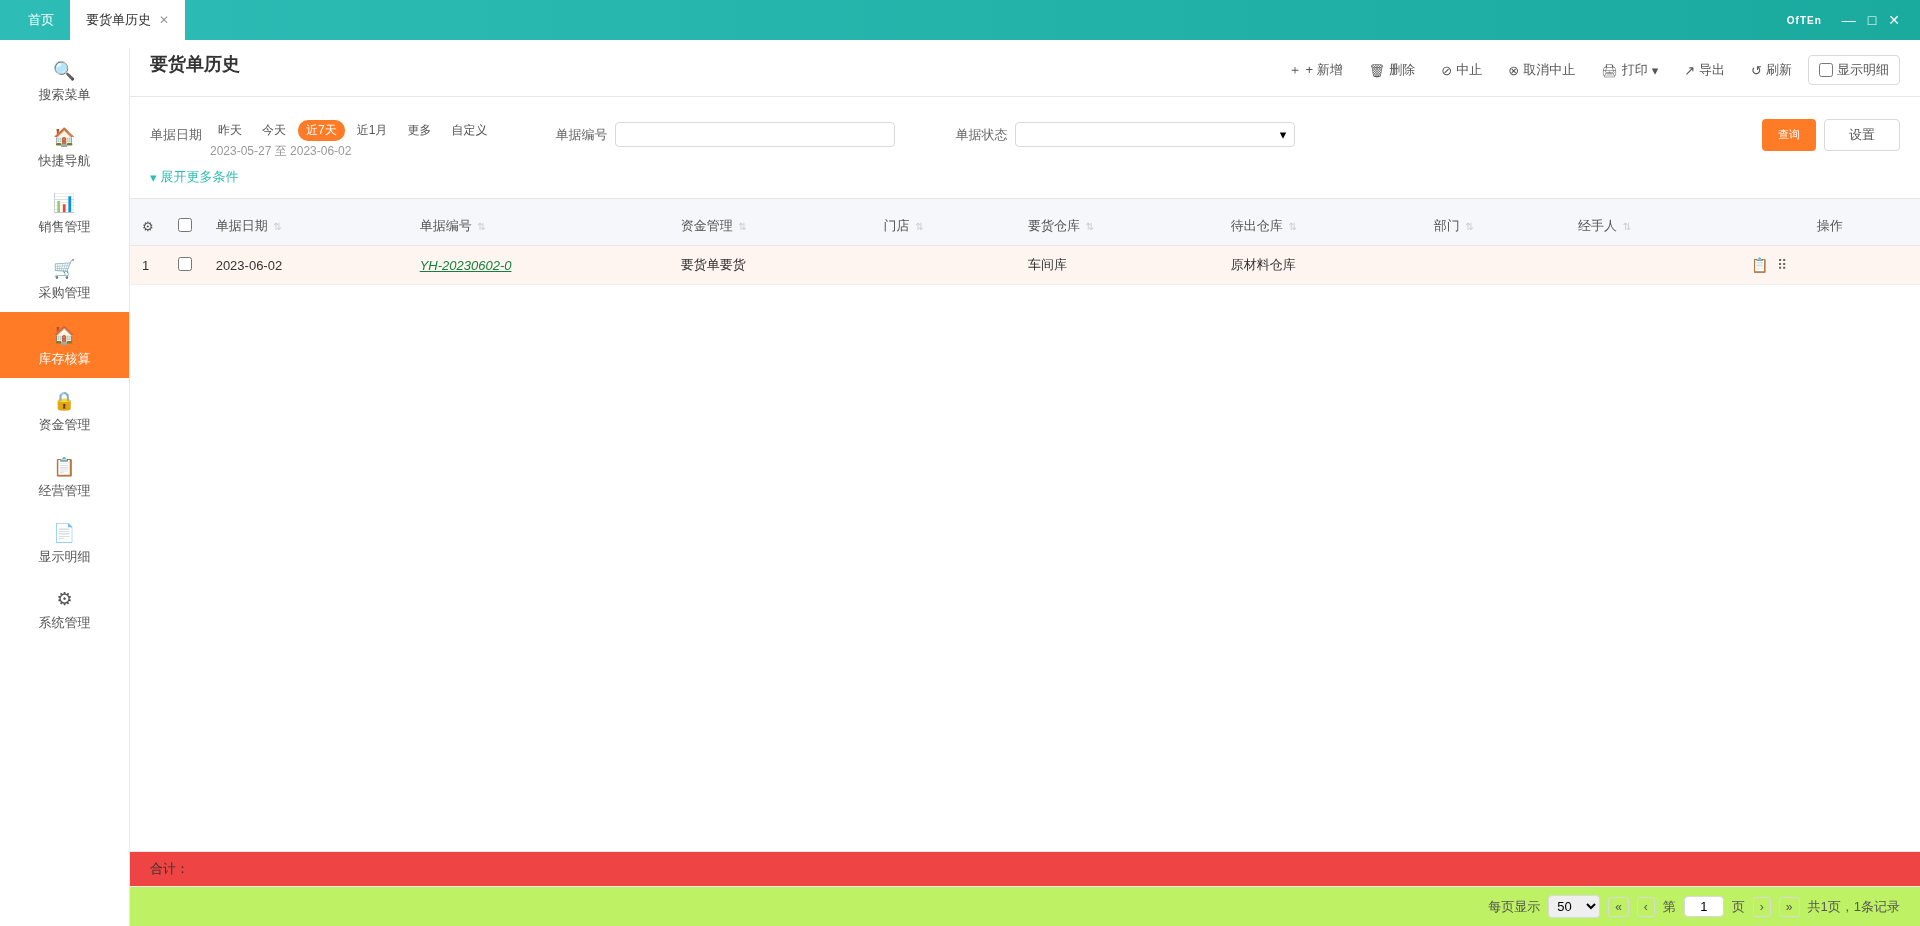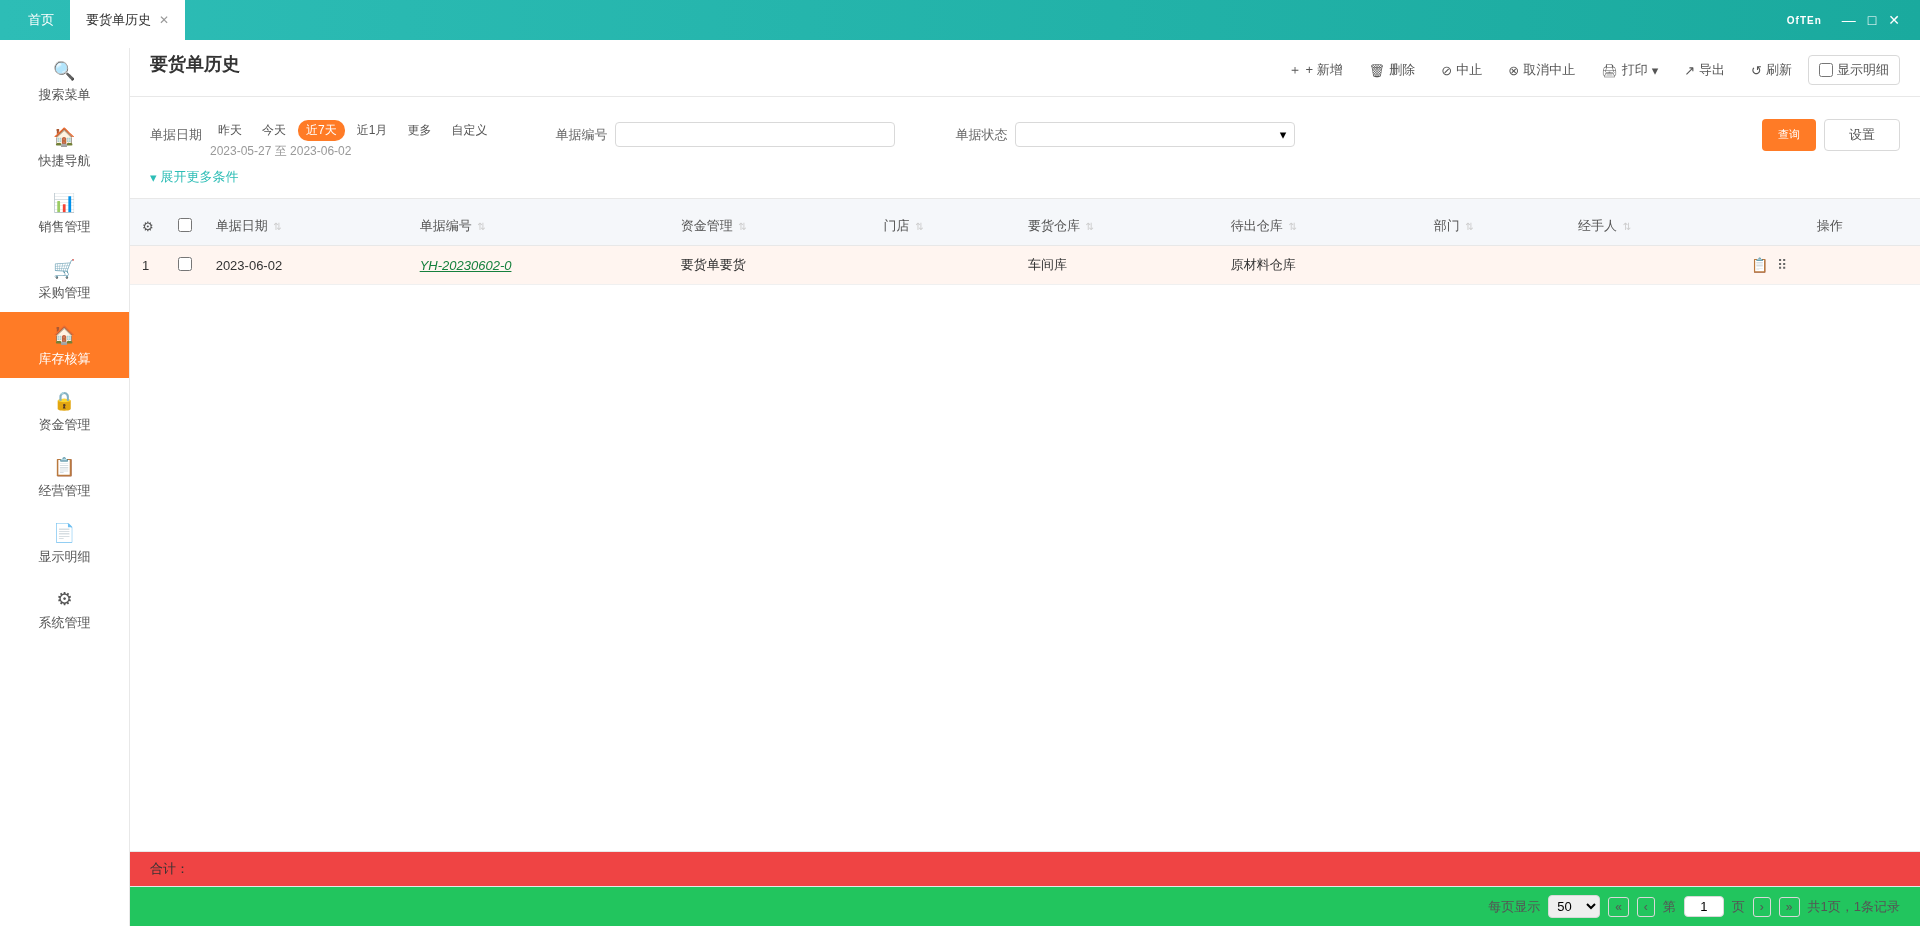--- a/index.html
+++ b/index.html
@@ -247,21 +247,21 @@
       border-top: 1px solid #e8e8e8;
       padding: 8px 20px;
       color: #333;
       font-size: 13px;
       display: flex;
       align-items: center;
     }
 
     
     .pagination {
-      background: #22c55e;
+      background: #bef264;
       border-top: 1px solid #e8e8e8;
       padding: 8px 20px;
       display: flex;
       align-items: center;
       justify-content: flex-end;
       gap: 8px;
       font-size: 13px;
       color: #555;
     }
     .page-select {

